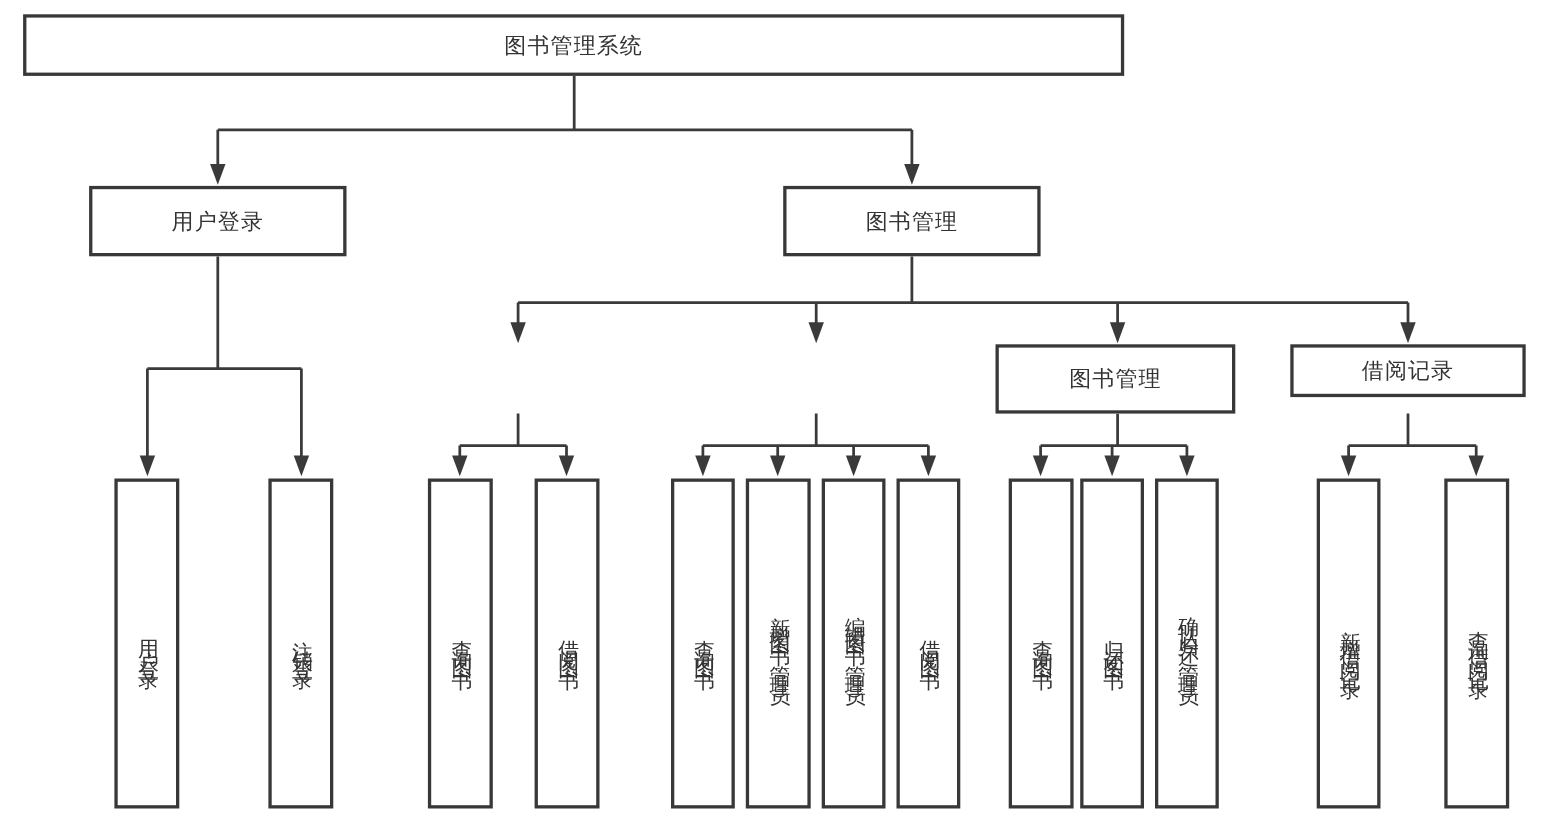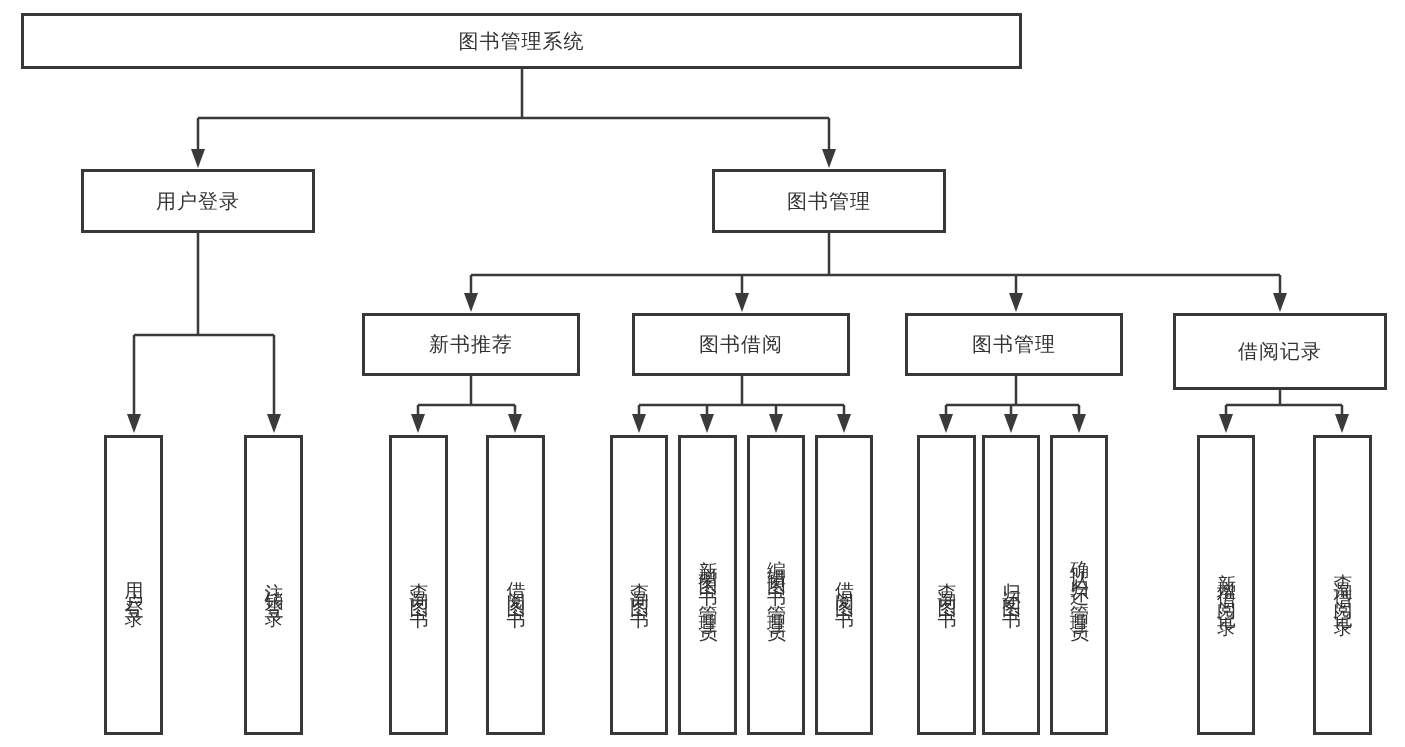--- a/index.html
+++ b/index.html
@@ -97,30 +97,24 @@
     <span>图书管理系统</span>
   </div>
 
   <div class="node" style="left:81px;top:169px;width:234px;height:64px;">
     <span>用户登录</span>
   </div>
   <div class="node" style="left:712px;top:169px;width:234px;height:64px;text-align:right;">
     <span>图书管理</span>
   </div>
 
-  <div class="node" style="left:362px;top:313px;width:218px;height:63px;">
-    <span>新书推荐</span>
-  </div>
-  <div class="node" style="left:632px;top:313px;width:218px;height:63px;">
-    <span>图书借阅</span>
-  </div>
   <div class="node" style="left:905px;top:313px;width:218px;height:63px;">
     <span>图书管理</span>
   </div>
-  <div class="node" style="left:1173px;top:313px;width:214px;height:77px;">
+  <div class="node" style="left:1173px;top:313px;width:214px;height:48px;">
     <span>借阅记录</span>
   </div>
 
   <div class="node v" style="left:104px;top:435px;width:59px;height:300px;">
     <span>用户登录</span>
   </div>
   <div class="node v" style="left:244px;top:435px;width:59px;height:300px;">
     <span>注销登录</span>
   </div>
 

